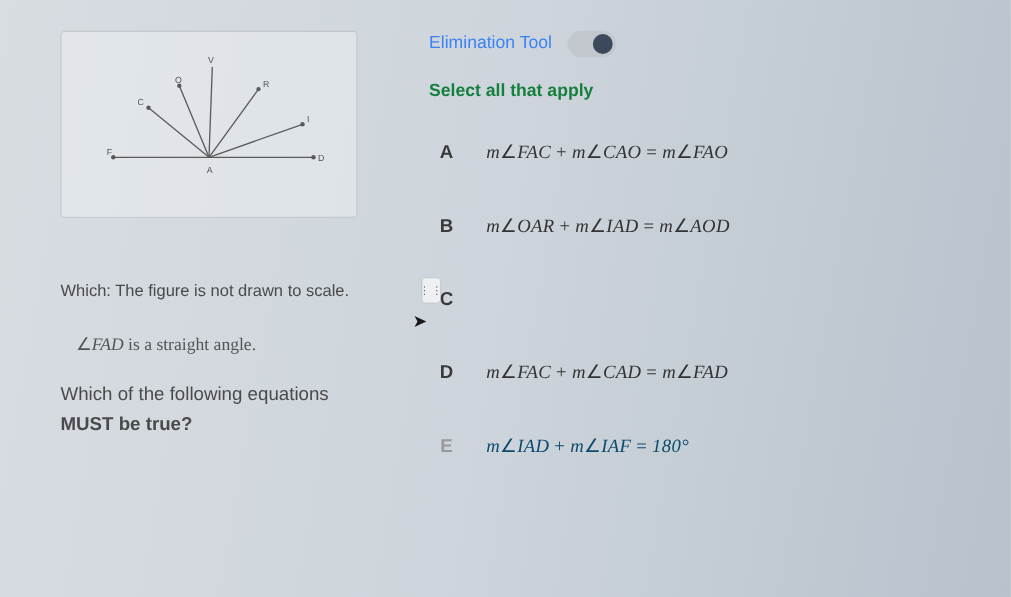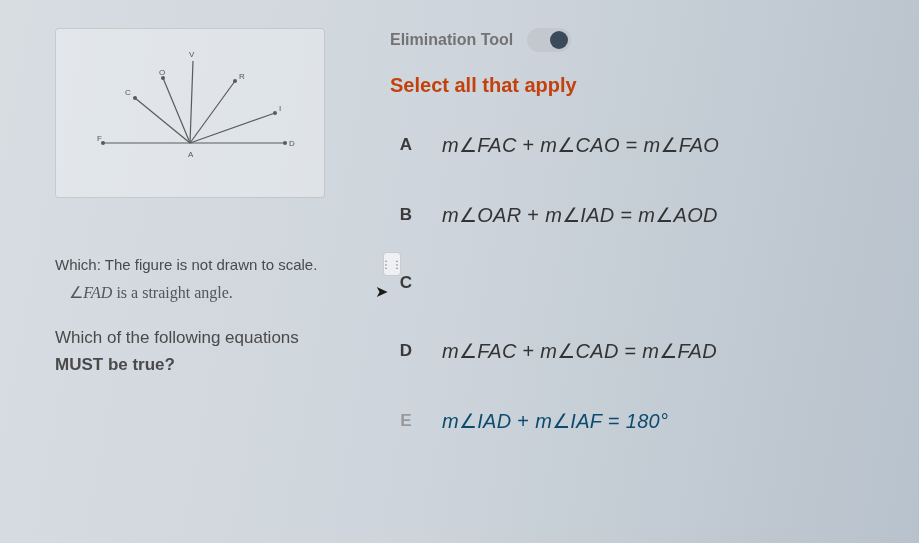--- a/index.html
+++ b/index.html
@@ -27,21 +27,21 @@
       align-items: center;
       justify-content: center;
     }
     .note {
       margin-top: 55px;
       font-size: 15px;
       color: #4a4a4a;
       line-height: 1.6;
     }
     .angle-statement {
-      margin-top: 6px;
+      margin-top: 26px;
       font-size: 16px;
       font-family: Georgia, 'Times New Roman', serif;
       color: #555;
       padding-left: 14px;
     }
     .question {
       margin-top: 22px;
       font-size: 17px;
       color: #4a4a4a;
       line-height: 1.6;
@@ -55,67 +55,67 @@
       flex: 1;
       padding: 28px 40px 0 20px;
     }
     .tool-row {
       display: flex;
       align-items: center;
       gap: 14px;
       margin-bottom: 22px;
     }
     .tool-label {
-      font-weight: 700;
-      font-size: 16px;
-      color: #737373;
+      font-weight: 400;
+      font-size: 16px;
+      color: #3b82f6;
     }
     .toggle {
       width: 44px;
       height: 24px;
       background: #c3c8cf;
       border-radius: 14px;
       position: relative;
       cursor: pointer;
     }
     .toggle-knob {
       width: 18px;
       height: 18px;
       background: #3a4a5a;
       border-radius: 50%;
       position: absolute;
       top: 3px;
       right: 3px;
     }
     .apply-label {
       font-weight: 700;
-      font-size: 20px;
-      color: #c2410c;
+      font-size: 16px;
+      color: #15803d;
       margin-bottom: 18px;
     }
     .option-row {
       display: flex;
       align-items: center;
       gap: 26px;
       padding: 18px 6px;
       border-radius: 6px;
       margin-bottom: 10px;
       cursor: pointer;
     }
     .opt-letter {
       font-weight: 600;
       font-size: 17px;
       color: #3a3a3a;
       width: 20px;
       text-align: center;
     }
     .opt-letter.faded { color: #999; }
     .opt-eq {
-      font-family: Liberation Sans, sans-serif;
-      font-size: 20px;
+      font-family: Liberation Serif, serif;
+      font-size: 17px;
       font-style: italic;
       color: #333;
       letter-spacing: 0.3px;
     }
     .opt-eq.faded { color: #0c4a6e; }
     .opt-eq .rm { font-style: normal; }
     .opt-eq .ang { font-style: normal; }
     .drag-handle {
       position: absolute;
       left: 383px;

